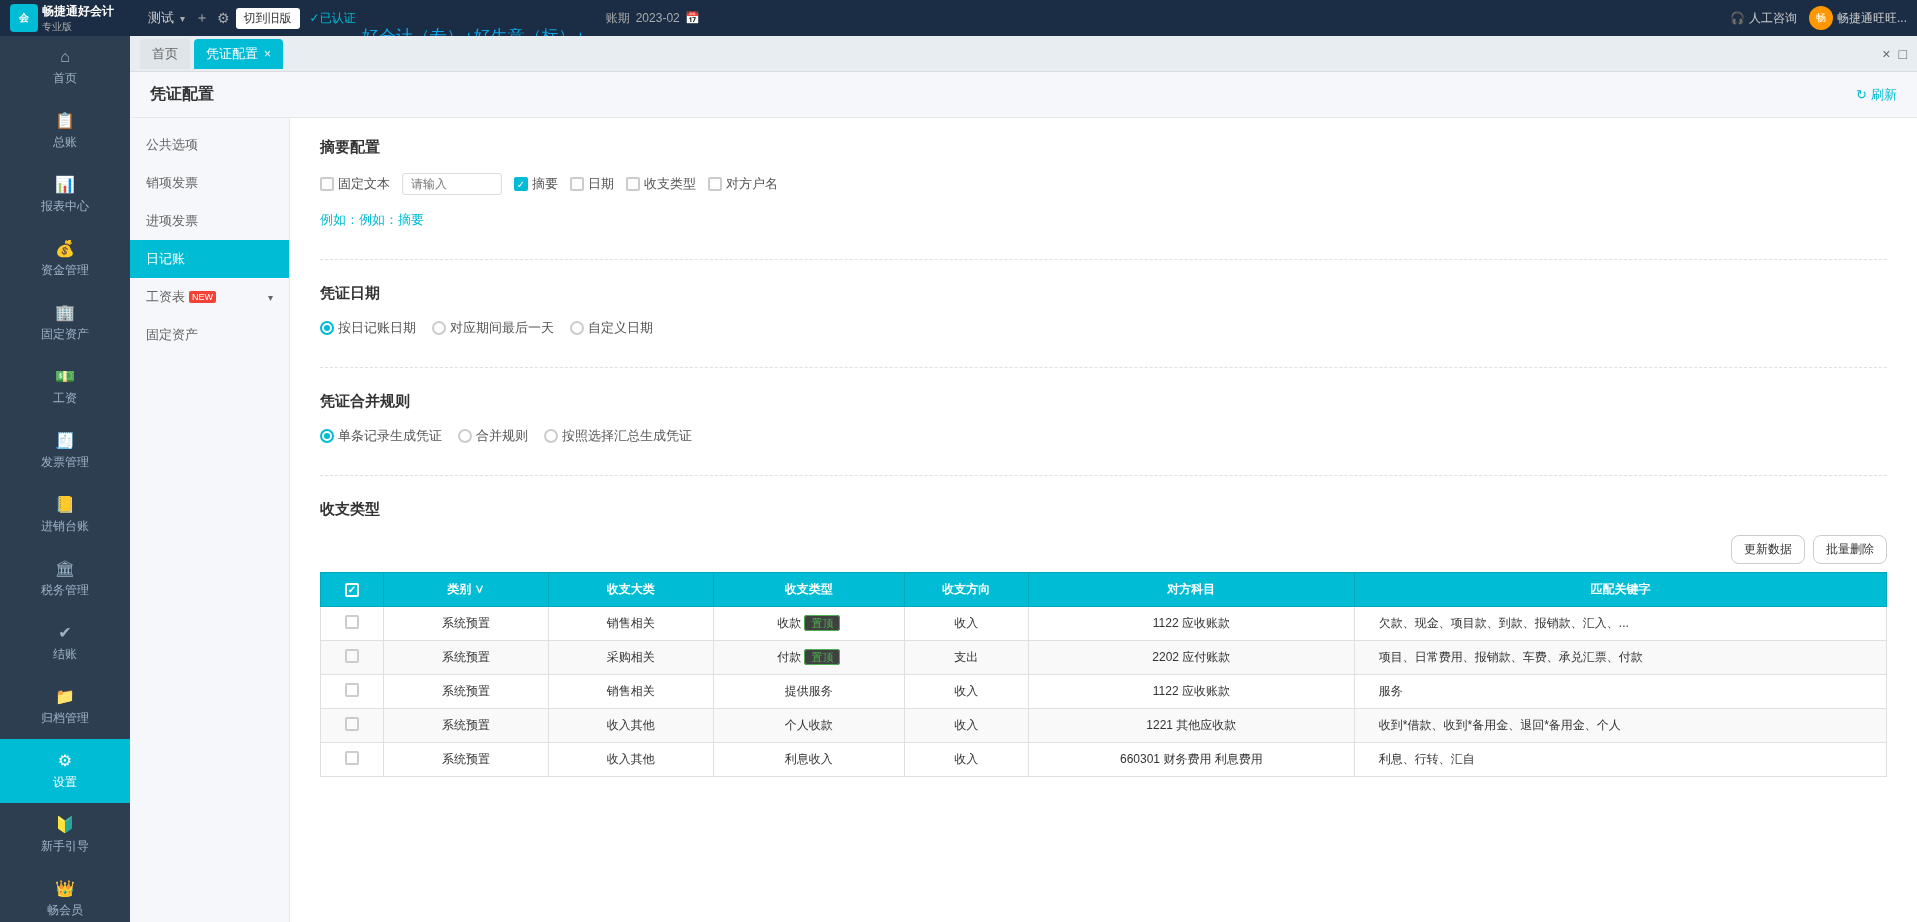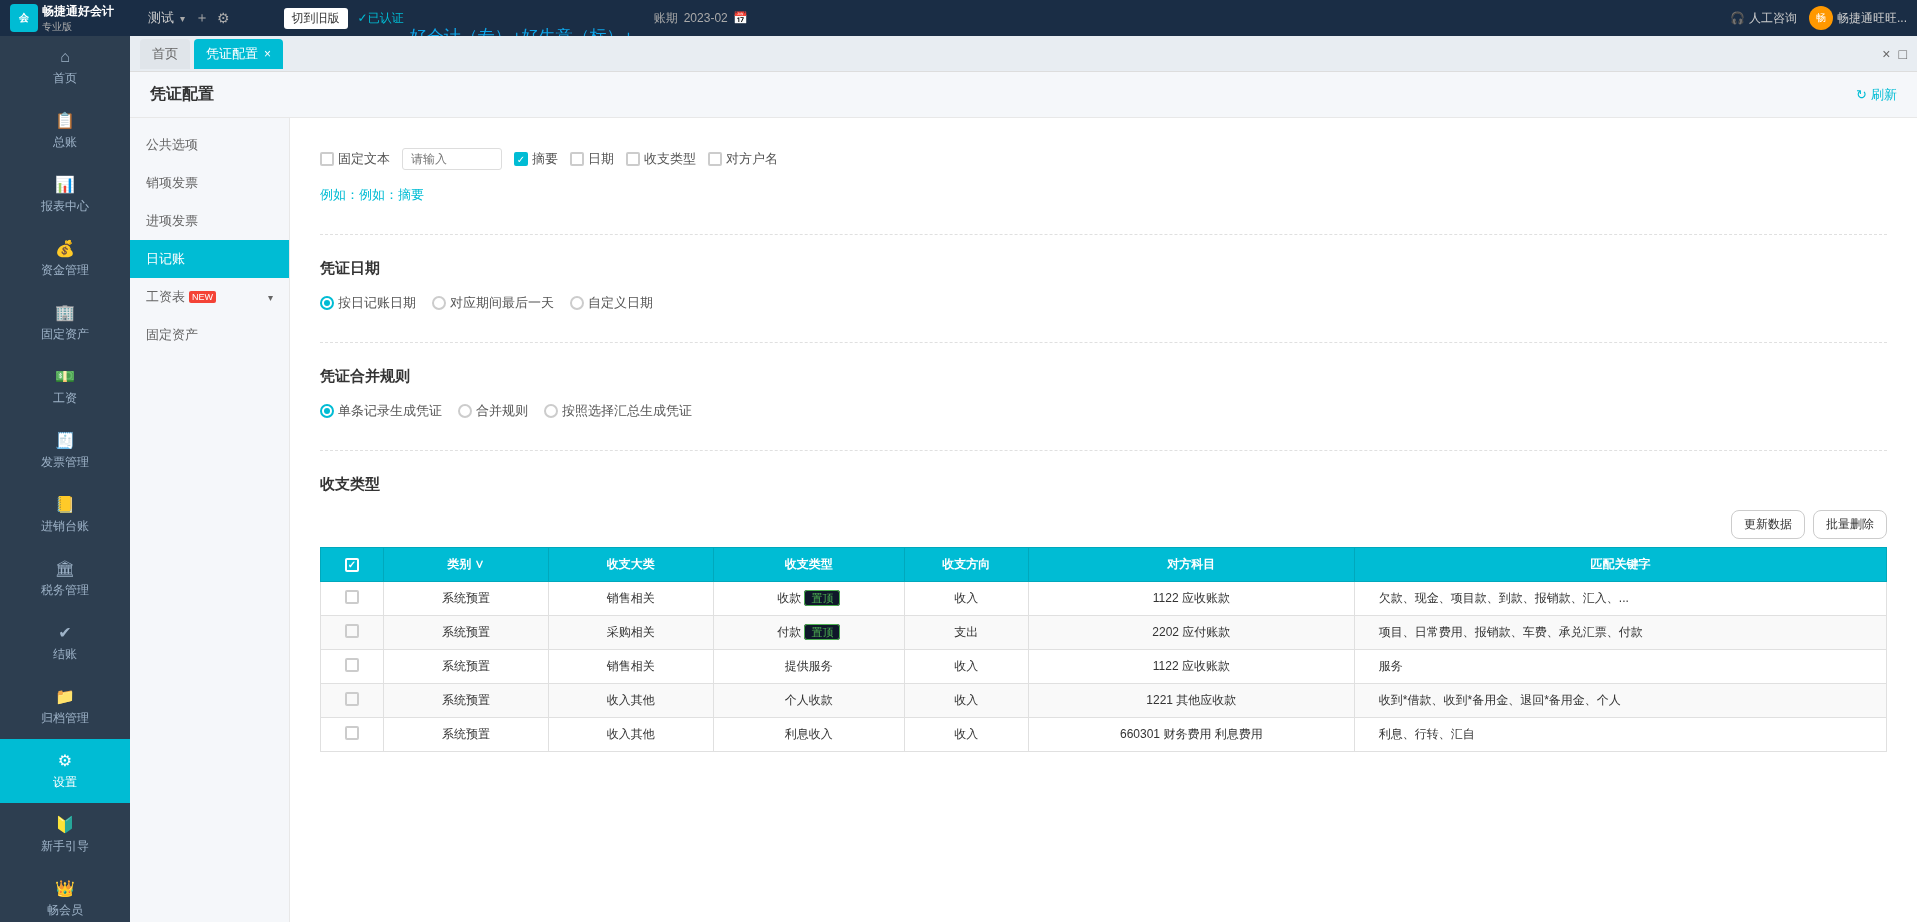--- a/index.html
+++ b/index.html
@@ -7,21 +7,21 @@
 
     
     .top-bar { height: 36px; background: #1a2d45; display: flex; align-items: center; padding: 0 10px; gap: 8px; flex-shrink: 0; }
     .top-bar-logo { display: flex; align-items: center; gap: 4px; width: 130px; }
     .logo-icon { width: 28px; height: 28px; background: #00bcd4; border-radius: 4px; display: flex; align-items: center; justify-content: center; color: white; font-size: 10px; font-weight: bold; }
     .top-bar-content { display: flex; align-items: center; gap: 6px; flex: 1; }
     .top-bar-title { color: #ccc; font-size: 13px; }
     .top-bar-arrow { color: #aaa; font-size: 10px; }
     .top-bar-icons { display: flex; align-items: center; gap: 8px; margin-left: 4px; }
     .top-icon-btn { color: #aaa; font-size: 14px; cursor: pointer; }
-    .top-bar-version-btn { background: white; color: #333; border: none; border-radius: 3px; padding: 2px 8px; font-size: 12px; cursor: pointer; margin-left: 48px; }
+    .top-bar-version-btn { background: white; color: #333; border: none; border-radius: 3px; padding: 2px 8px; font-size: 12px; cursor: pointer; }
     .top-bar-tags { display: flex; align-items: center; gap: 6px; margin-left: 4px; }
     .tag-certified { color: #00bcd4; font-size: 12px; }
     .tag-green { color: #0ea5e9; font-size: 17px; margin-top: 36px; }
     .tag-period { color: #aaa; font-size: 12px; }
     .top-bar-right { display: flex; align-items: center; gap: 12px; margin-left: auto; }
     .top-right-item { color: #ccc; font-size: 12px; cursor: pointer; display: flex; align-items: center; gap: 4px; }
     .avatar { width: 24px; height: 24px; border-radius: 50%; background: #ff9800; display: flex; align-items: center; justify-content: center; color: white; font-size: 10px; }
 
     
     .main-layout { display: flex; flex: 1; overflow: hidden; }
@@ -91,21 +91,21 @@
     
     .table-actions { display: flex; justify-content: flex-end; gap: 8px; margin-bottom: 8px; }
     .action-btn { padding: 5px 12px; border: 1px solid #ccc; border-radius: 8px; font-size: 12px; cursor: pointer; background: white; color: #333; }
 
     .data-table { width: 100%; border-collapse: collapse; font-size: 12px; }
     .data-table th { background: #00bcd4; color: white; padding: 8px 10px; text-align: center; border: 1px solid #00a8bc; }
     .data-table td { padding: 8px 24px; border: 1px solid #e0e0e0; text-align: center; }
     .data-table tr:nth-child(even) td { background: #f9f9f9; }
 
     .check-th { width: 36px; }
-    .tag-badge { background: #0f172a; color: #4caf50; border: 1px solid #4caf50; border-radius: 3px; padding: 1px 6px; font-size: 11px; cursor: pointer; }
+    .tag-badge { background: #404040; color: #4caf50; border: 1px solid #4caf50; border-radius: 3px; padding: 1px 6px; font-size: 11px; cursor: pointer; }
   </style>
 </head>
 <body>
 
 <div class="top-bar">
   <div class="top-bar-logo">
     <div class="logo-icon">会</div>
     <div>
       <div style="color:white;font-size:12px;font-weight:bold;">畅捷通好会计</div>
       <div style="color:#aaa;font-size:10px;">专业版</div>
@@ -245,20 +245,21 @@
             <span class="left-nav-arrow">▾</span>
           </div>
           <div class="left-nav-item">
             <span>固定资产</span>
           </div>
         </div>
 
         <div class="main-panel">
 
           <div class="section">
+            <div class="section-title">摘要配置</div>
             <div class="checkbox-group">
               <label class="checkbox-item">
                 <span class="checkbox-box"></span>
                 <span class="checkbox-label">固定文本</span>
               </label>
               <input class="fixed-text-input" placeholder="请输入" style="">
               <label class="checkbox-item">
                 <span class="checkbox-box checked">✓</span>
                 <span class="checkbox-label">摘要</span>
               </label>

